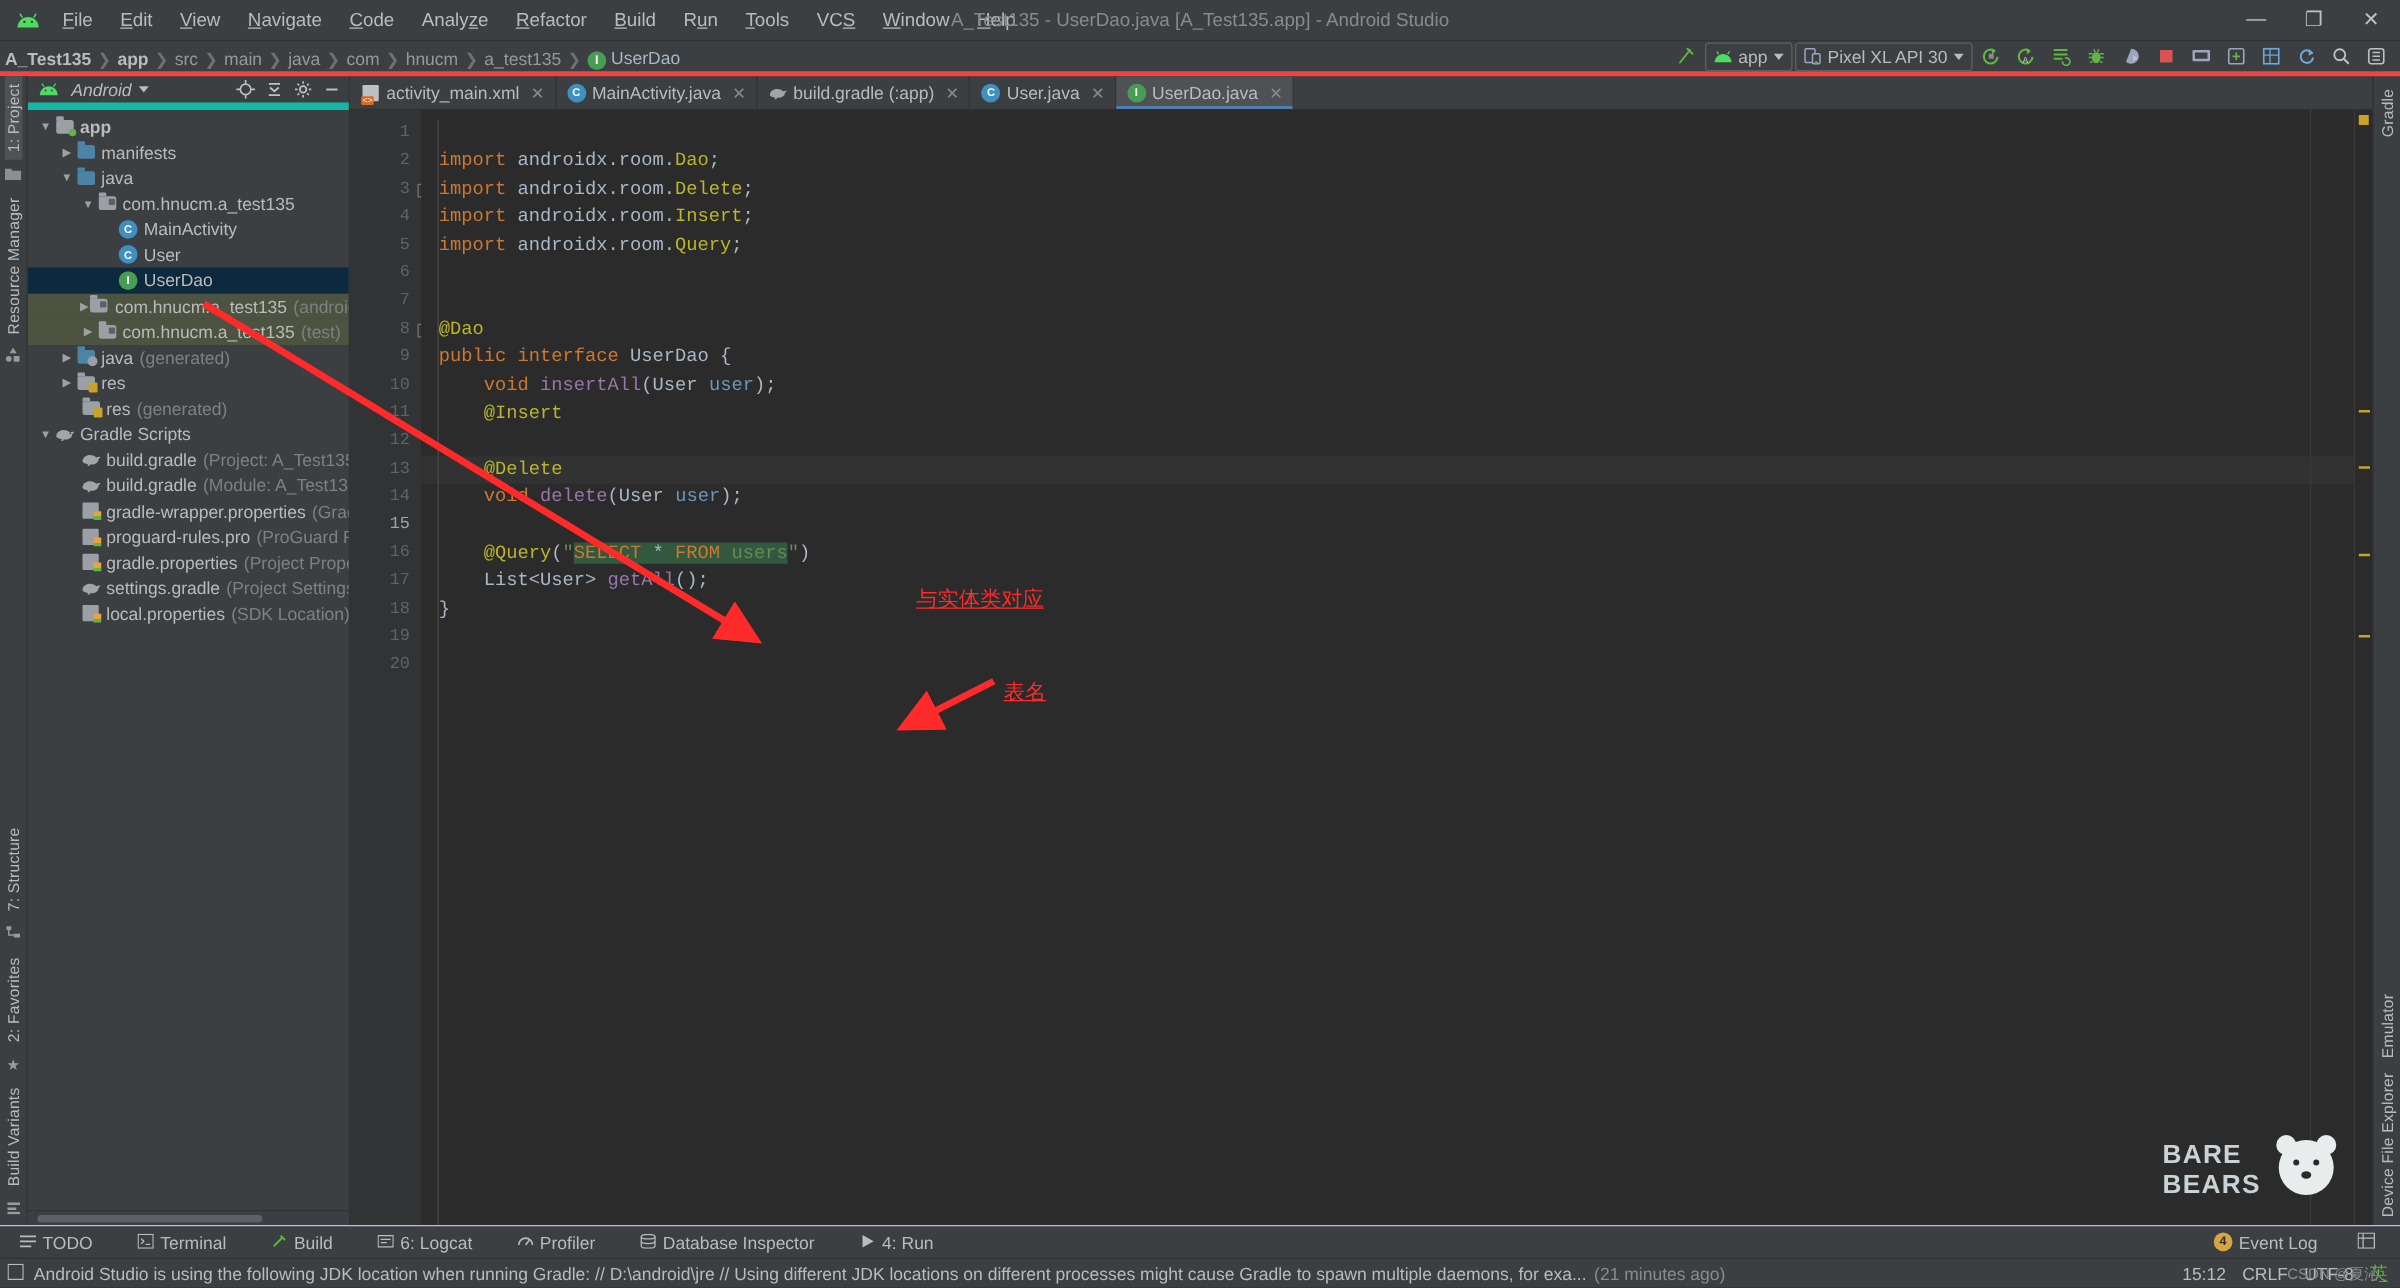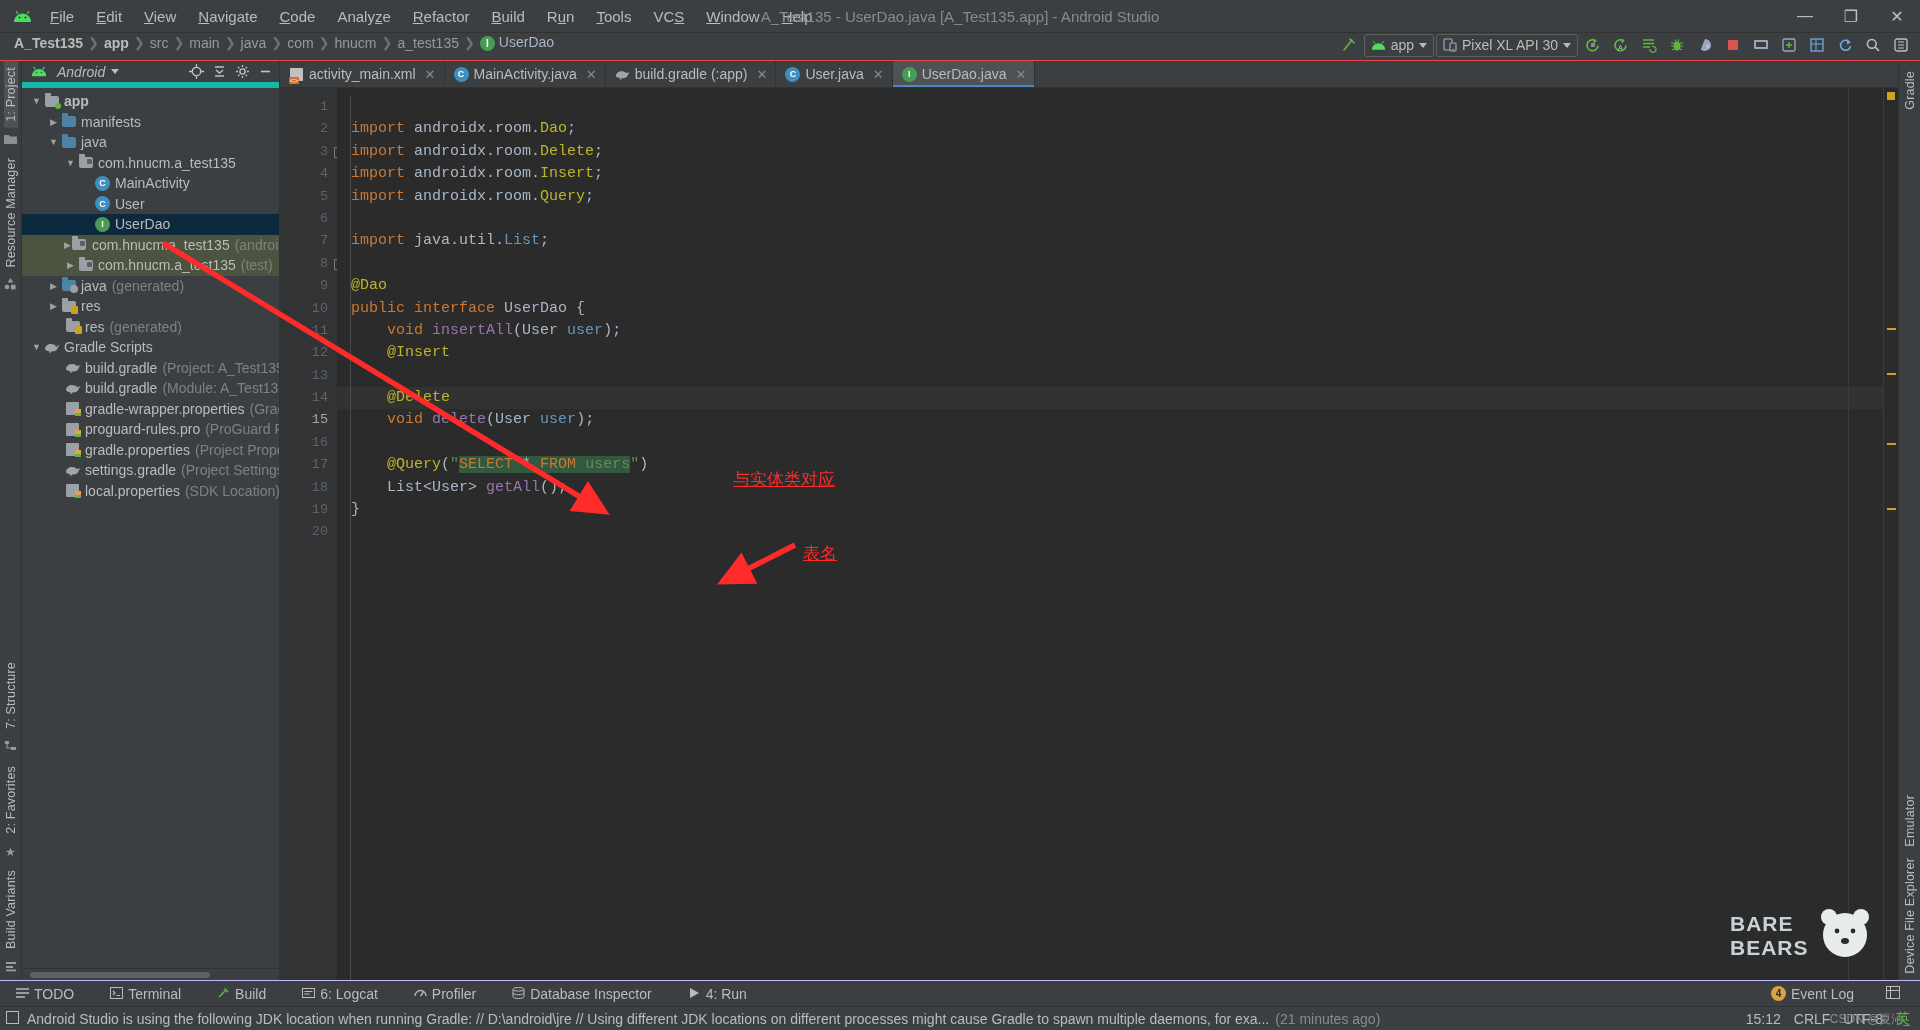--- a/index.html
+++ b/index.html
@@ -26,22 +26,22 @@
   .menu-item u { text-decoration:underline; }
   .win-title {
     position:absolute; left:0; right:0; text-align:center; font-size:15px;
     color:#8a8a8a; pointer-events:none;
   }
   .win-btns { margin-left:auto; display:flex; align-items:center; z-index:3; }
   .win-btn { width:46px; height:33px; display:flex; align-items:center; justify-content:center; color:#c0c0c0; font-size:16px; }
 
   
   .navbar {
-    height:28px; background:#3c3f41; display:flex; align-items:flex-start;
-    border-bottom:1px solid #ef4444; flex:0 0 28px; padding-left:10px; position:relative;
+    height:28px; background:#3c3f41; display:flex; align-items:flex-end;
+    border-bottom:4px solid #ef4444; flex:0 0 28px; padding-left:0; position:relative;
   }
   .crumbs { display:flex; align-items:center; font-size:14px; }
   .crumb { color:#a9b7c6; padding:1px 4px; }
   .crumb.bold { font-weight:bold; color:#bbbbbb; }
   .crumb.dim { color:#989898; }
   .crumb-sep { color:#707070; font-size:13px; padding:0 1px; }
   .crumb-ico {
     width:15px;height:15px;border-radius:50%;background:#499c54;color:#fff;
     font-size:10px;font-weight:bold;display:inline-flex;align-items:center;justify-content:center;margin-right:4px;
   }
@@ -670,21 +670,20 @@
         </div>
 
         <div class="code-pane">
           <div class="vline"></div>
           <div class="codeline"></div>
           <div class="codeline"><span class="kw">import</span> androidx.room.<span class="ann">Dao</span>;</div>
           <div class="codeline"><span class="kw">import</span> androidx.room.<span class="ann">Delete</span>;</div>
           <div class="codeline"><span class="kw">import</span> androidx.room.<span class="ann">Insert</span>;</div>
           <div class="codeline"><span class="kw">import</span> androidx.room.<span class="ann">Query</span>;</div>
           <div class="codeline"></div>
-          <div class="codeline"><span class="kw">import</span> java.util.<span class="num">List</span>;</div>
           <div class="codeline"></div>
           <div class="codeline"><span class="ann">@Dao</span></div>
           <div class="codeline"><span class="kw">public interface</span> UserDao {</div>
           <div class="codeline">    <span class="kw">void</span> <span class="meth">insertAll</span>(<span class="typ">User</span> <span class="num">user</span>);</div>
           <div class="codeline">    <span class="ann">@Insert</span></div>
           <div class="codeline"></div>
           <div class="codeline hl">    <span class="ann">@Delete</span></div>
           <div class="codeline">    <span class="kw">void</span> <span class="meth">delete</span>(<span class="typ">User</span> <span class="num">user</span>);</div>
           <div class="codeline"></div>
           <div class="codeline">    <span class="ann">@Query</span>(<span class="str">"</span><span class="sqlhl"><span class="sqlkw">SELECT</span> * <span class="sqlkw">FROM</span> <span class="str">users</span></span><span class="str">"</span>)</div>

